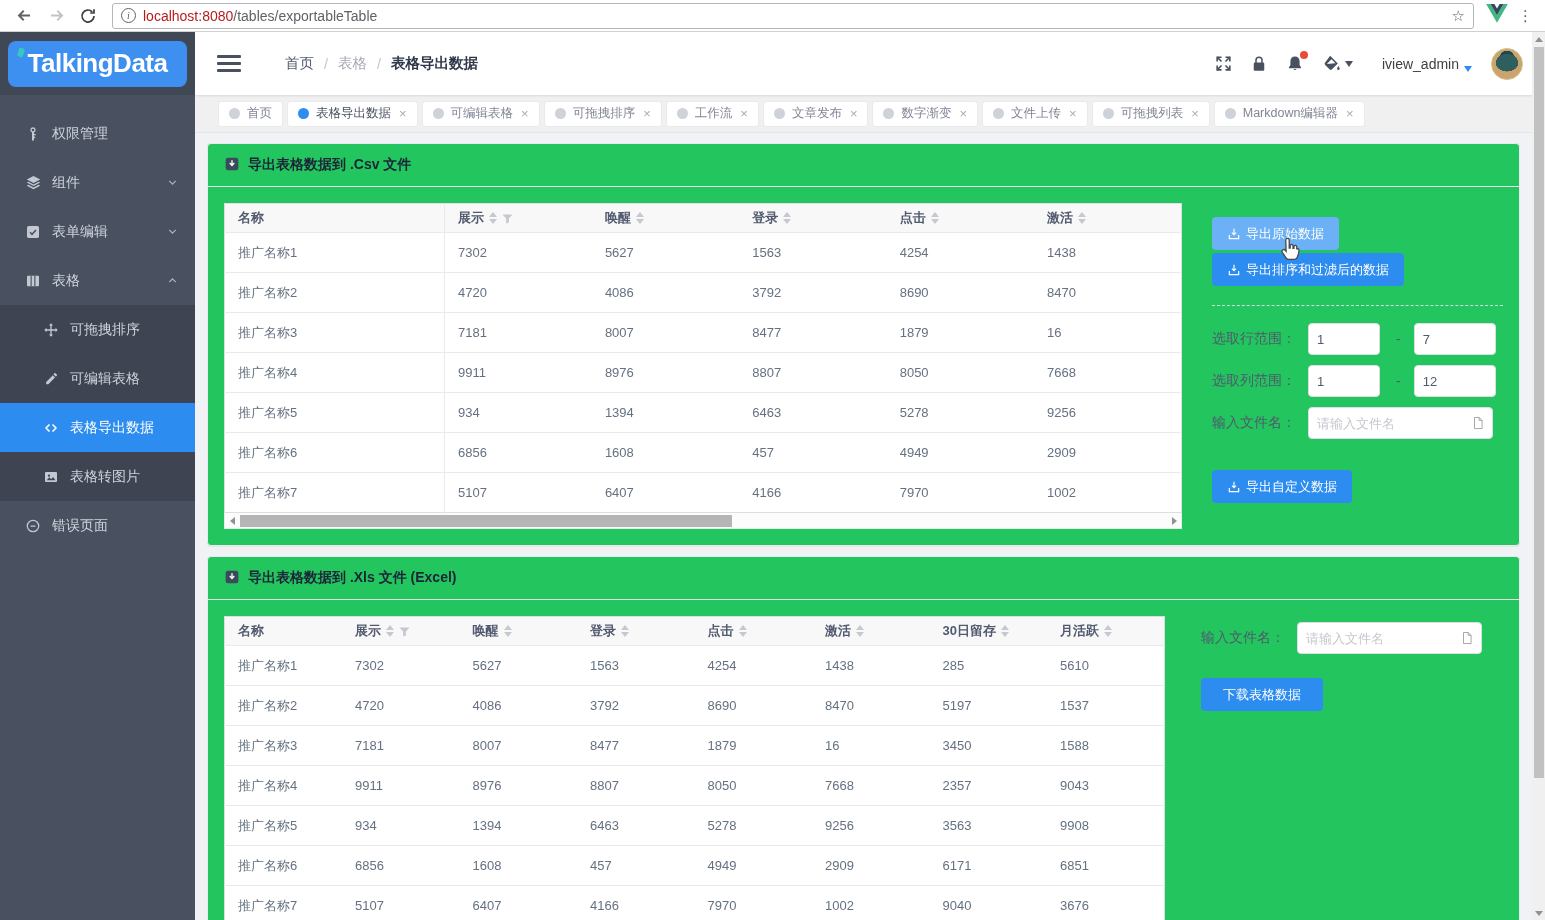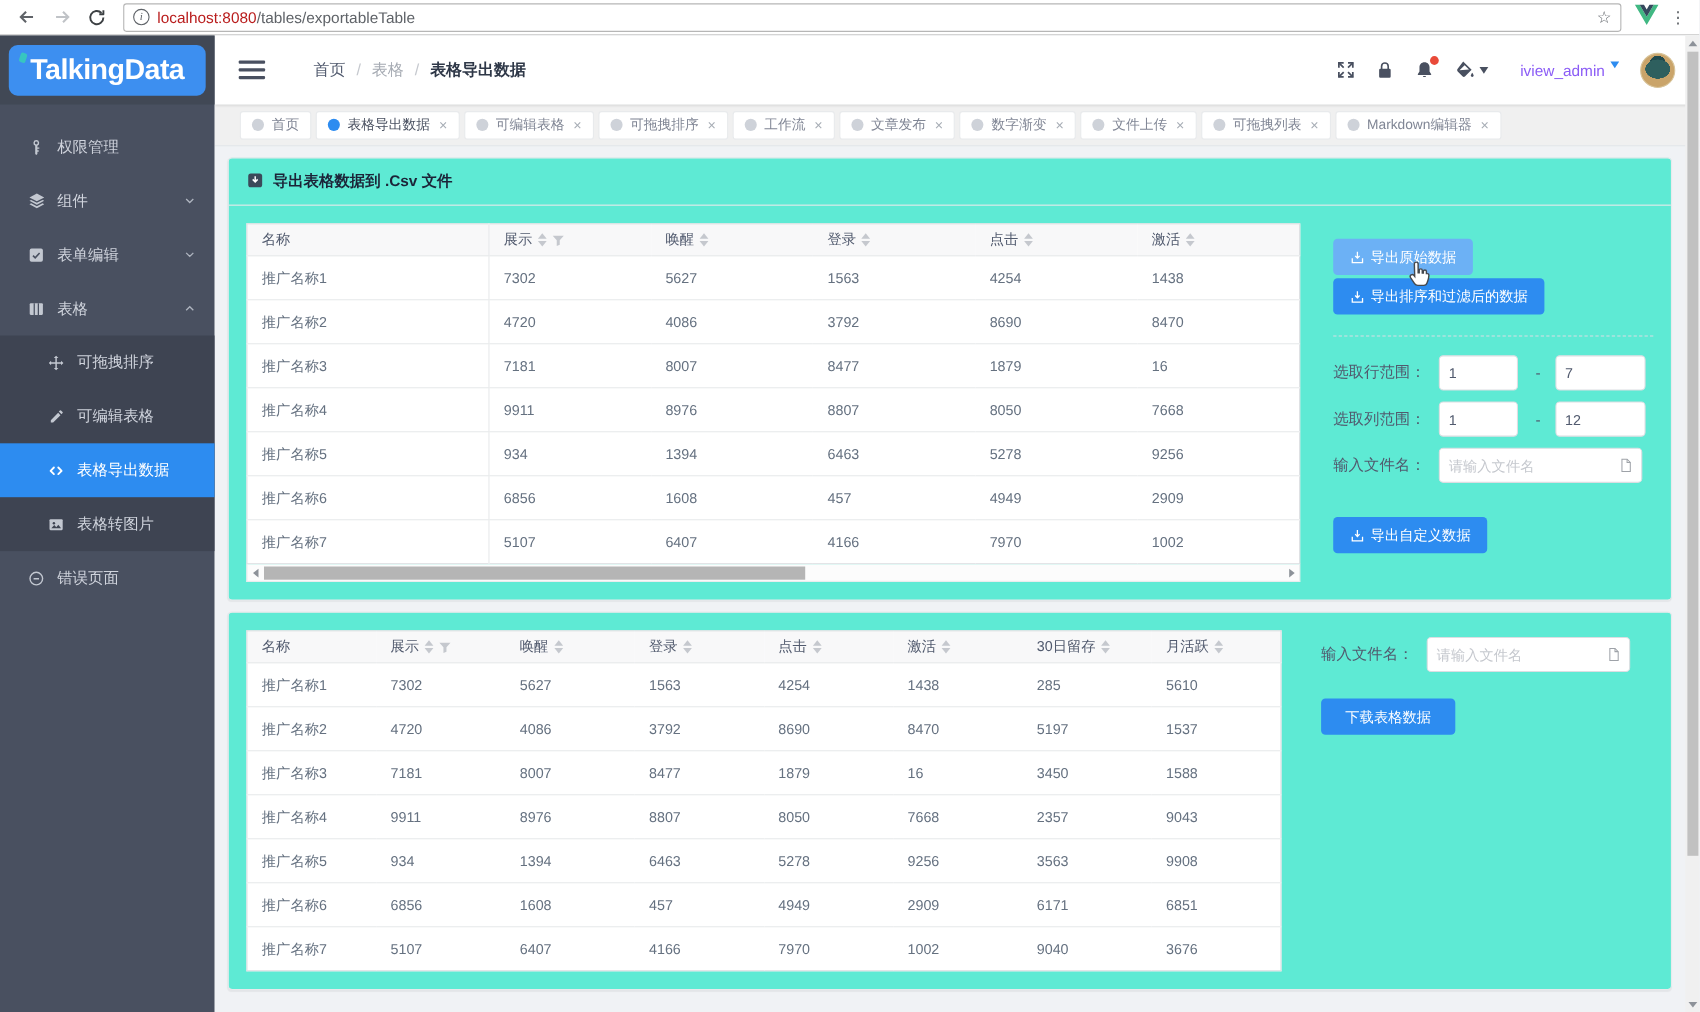--- a/index.html
+++ b/index.html
@@ -40,44 +40,44 @@
   .hamburger { width:24px; display:flex; flex-direction:column; gap:4px; cursor:pointer; margin-right:44px; }
   .hamburger i { height:3px; background:#495060; border-radius:1px; display:block; }
   .crumbs { display:flex; align-items:center; font-size:14.5px; }
   .crumb-sep { color:#c5c8ce; margin:0 10px; }
   .crumb-a { color:#515a6e; }
   .crumb-b { color:#a6abb3; }
   .crumb-c { color:#2f3848; font-weight:700; }
   .hdr-right { margin-left:auto; display:flex; align-items:center; gap:17px; }
   .hdr-ico { position:relative; display:flex; align-items:center; cursor:pointer; }
   .badge-dot { position:absolute; top:-3px; right:-3px; width:8px; height:8px; border-radius:50%; background:#e94a39; }
-  .user-box { display:flex; align-items:flex-start; gap:5px; color:#8b5cf6; font-size:14px; cursor:pointer; margin-left:12px; }
+  .user-box { display:flex; align-items:flex-end; gap:5px; color:#404040; font-size:14px; cursor:pointer; margin-left:12px; }
   .caret { width:0; height:0; border-left:4.5px solid transparent; border-right:4.5px solid transparent; border-top:6px solid #2d8cf0; }
   .caret.grey { border-top-color:#495060; }
   .avatar { width:32px; height:32px; border-radius:50%; background:radial-gradient(ellipse 62% 48% at 50% 46%, #2e5f5e 0 60%, transparent 61%), radial-gradient(circle at 50% 30%, #20494d 0 28%, transparent 29%), #caa46a; border:1px solid #d8c49a; cursor:pointer; margin-left:2px; }
 
   
   .tabbar { height:38px; background:#f0f0f0; display:flex; align-items:center; gap:4px; padding:0 0 0 23px; border-bottom:1px solid #e3e6ea; }
   .tab { background:#fff; border:1px solid #e8eaec; border-radius:3px; height:26px; display:flex; align-items:center; gap:7px; padding:0 10px; font-size:12.5px; color:#808695; cursor:pointer; white-space:nowrap; }
   .tab-dot { width:11px; height:11px; border-radius:50%; background:#ced2d9; }
   .tab.active .tab-dot { background:#2d8cf0; }
   .tab.active .tab-label { color:#495060; }
   .tab-close { color:#a7adb5; font-size:13px; margin-left:1px; cursor:pointer; }
 
   
   .content { padding:10px 25px 0 12px; }
-  .card { background:#5eead4; border:1px solid #e8eaec; border-radius:4px; box-shadow:0 1px 1px rgba(0,0,0,.05); margin-bottom:10px; }
+  .card { background:#22c55e; border:1px solid #e8eaec; border-radius:4px; box-shadow:0 1px 1px rgba(0,0,0,.05); margin-bottom:10px; }
   .card-title { height:43px; border-bottom:1px solid #e8eaec; display:flex; align-items:center; gap:8px; padding:0 16px; font-size:14px; font-weight:700; color:#1c2438; }
   .card-body { padding:16px; display:flex; align-items:flex-start; }
 
   
   .tbl-wrap { width:958px; flex:0 0 958px; }
   .tbl-wrap2 { width:941px; flex:0 0 941px; }
   table.ivu { width:100%; border-collapse:collapse; table-layout:fixed; border:1px solid #dcdee2; background:#fff; }
-  table.ivu th { background:#f8f8f9; height:29px; text-align:right; font-size:13px; font-weight:400; color:#515a6e; border-bottom:1px solid #e8eaec; }
+  table.ivu th { background:#f8f8f9; height:29px; text-align:right; font-size:13px; font-weight:700; color:#515a6e; border-bottom:1px solid #e8eaec; }
   table.ivu td { height:40px; font-size:13px; color:#657180; border-bottom:1px solid #e8eaec; }
   table.ivu tr:last-child td { border-bottom:none; }
   table.ivu .cell { padding:0 13px; overflow:hidden; white-space:nowrap; display:flex; align-items:center; }
   table.ivu th.fix, table.ivu td.fix { border-right:1px solid #e8eaec; }
   table.t-csv col.c0 { width:220px; }
   .sort { display:inline-flex; flex-direction:column; gap:2px; margin-left:5px; }
   .sort .cu { width:0;height:0;border-left:4px solid transparent;border-right:4px solid transparent;border-bottom:5px solid #c5c8ce; }
   .sort .cd { width:0;height:0;border-left:4px solid transparent;border-right:4px solid transparent;border-top:5px solid #c5c8ce; }
   .funnel { margin-left:5px; display:inline-flex; }
 
@@ -644,20 +644,29 @@
                 <path d="M12 3v10M8.5 9.6 12 13.2l3.5-3.6"></path>
                 <path d="M4 13.5V20h16v-6.5"></path>
               </svg>
             <span>导出自定义数据</span>
           </button>
         </div>
       </div>
     </section>
 
     <section class="card">
+      <div class="card-title">
+        <span>
+          <svg width="16" height="16" viewBox="0 0 24 24">
+              <rect x="2.5" y="2.5" width="19" height="19" rx="3.5" fill="#3b4a5a"></rect>
+              <path d="M12 6.5v7.2M8.6 10.6l3.4 3.6 3.4-3.6" stroke="#fff" stroke-width="2" fill="none"></path>
+            </svg>
+        </span>
+        <span>导出表格数据到 .Xls 文件 (Excel)</span>
+      </div>
       <div class="card-body">
         <div class="tbl-wrap2">
           <table class="ivu t-xls">
               <thead>
                 <tr>
                   <th class="">
                     <div class="cell">
                       <span>名称</span>
                     </div>
                   </th>

